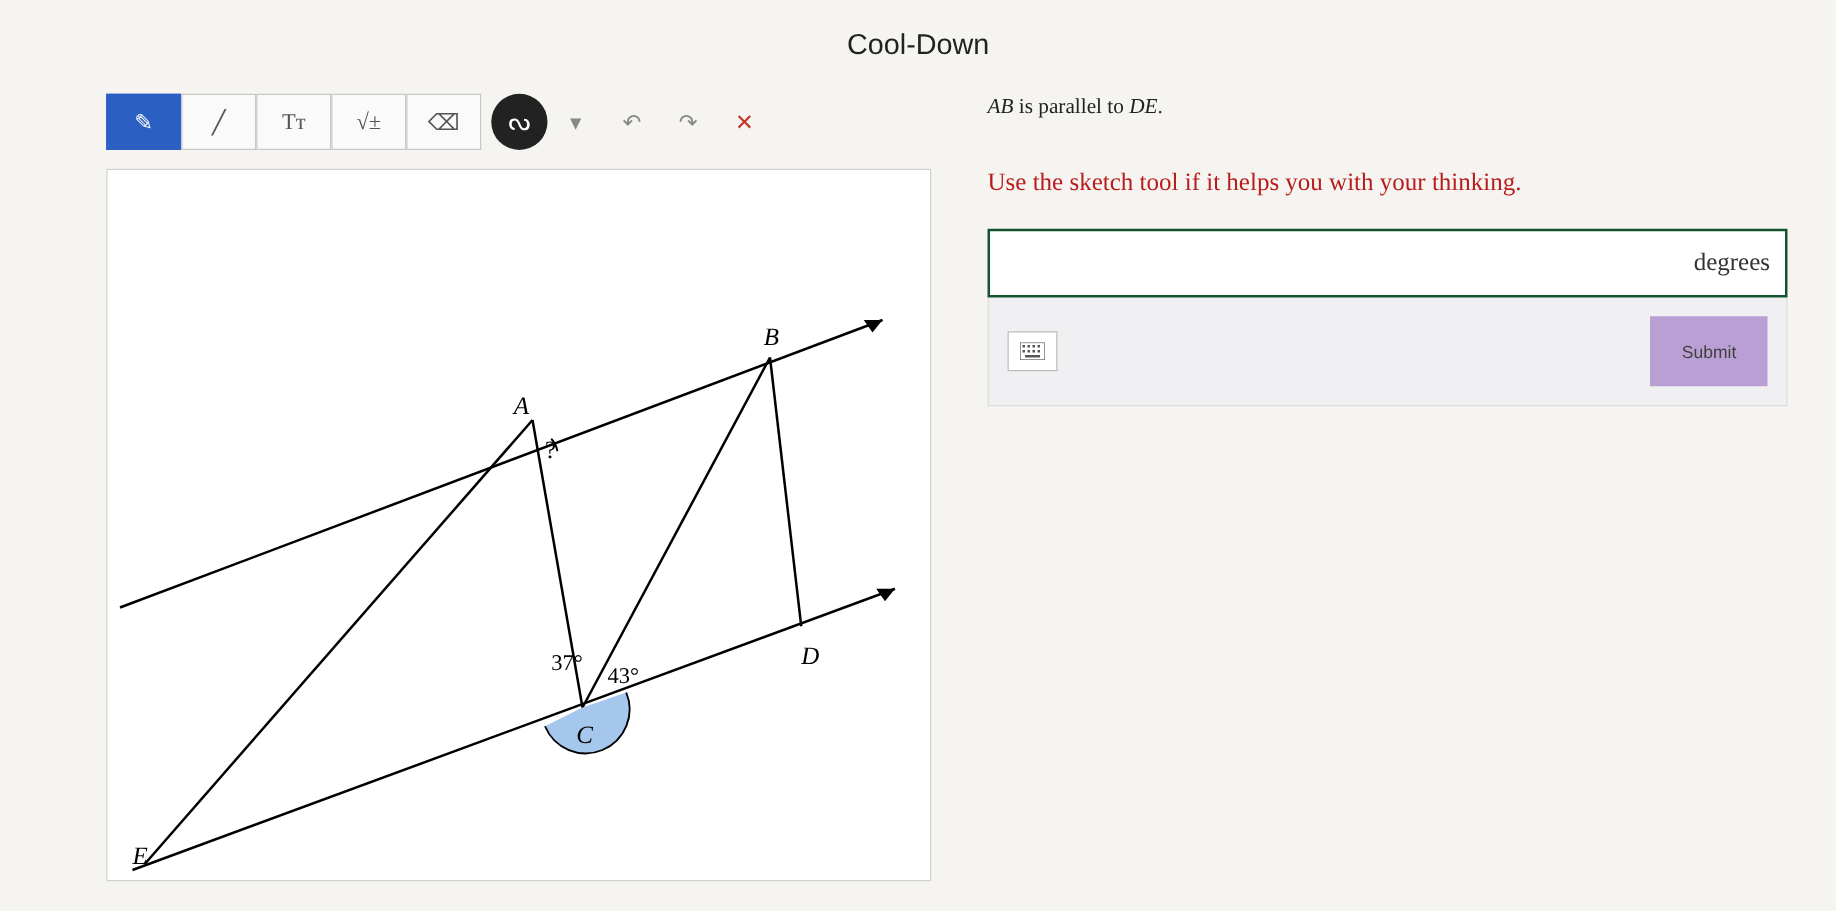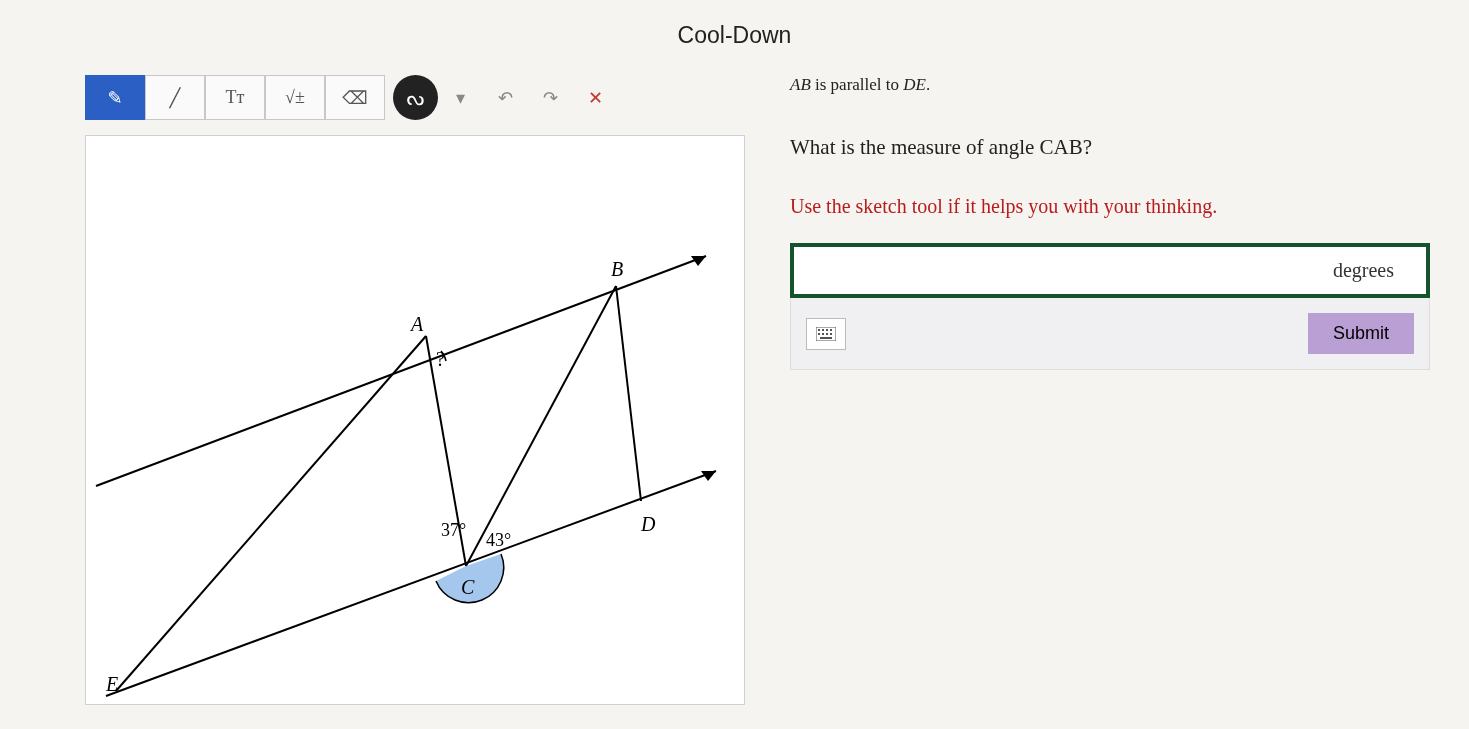--- a/index.html
+++ b/index.html
@@ -95,27 +95,27 @@
     color: #222;
     margin-bottom: 35px;
   }
   .hint {
     font-size: 20px;
     color: #b91c1c;
     margin-bottom: 25px;
   }
   .answer-box {
     width: 640px;
-    border: 4px solid #14532d;
+    border: 2px solid #14532d;
     background: #fff;
     height: 55px;
     display: flex;
     align-items: center;
     justify-content: flex-end;
-    padding: 0 32px;
+    padding: 0 12px;
     position: relative;
   }
   .answer-input {
     position: absolute;
     left: 10px;
     right: 120px;
     height: 40px;
     border: none;
     outline: none;
     font-size: 20px;
@@ -143,24 +143,24 @@
     background: #fff;
     border: 1px solid #bbb;
     display: flex;
     align-items: center;
     justify-content: center;
     cursor: pointer;
     font-size: 14px;
   }
   .submit-btn {
     background: #b99fd4;
-    color: #000000;
+    color: #404040;
     border: none;
-    padding: 10px 25px;
-    font-size: 18px;
+    padding: 20px 25px;
+    font-size: 14px;
     cursor: pointer;
     font-family: Arial, sans-serif;
   }
   .diagram-label {
     font-style: italic;
     font-family: Georgia, serif;
     font-size: 20px;
   }
 </style>
 </head>
@@ -210,23 +210,20 @@
     <text x="20" y="555" class="diagram-label">E</text>
     <text x="350" y="230" class="diagram-label" style="font-style:normal">?</text>
     <text x="355" y="400" style="font-size:18px;font-family:Georgia">37°</text>
     <text x="400" y="410" style="font-size:18px;font-family:Georgia">43°</text>
   </svg>
 </div>
 
 <div class="right-panel">
   <p class="statement">
     <span class="ital">AB</span><span> is parallel to </span><span class="ital">DE</span><span>.</span>
-  </p>
-  <p class="question">
-    <span>What is the measure of angle </span><span class="ital">CAB</span><span>?</span>
   </p>
   <p class="hint">Use the sketch tool if it helps you with your thinking.</p>
 
   <div class="answer-box">
     <input class="answer-input" type="text" value="" style="">
     <span class="unit-label">degrees</span>
   </div>
   <div class="submit-row">
     <div class="kbd-btn">
       <svg width="20" height="14">

